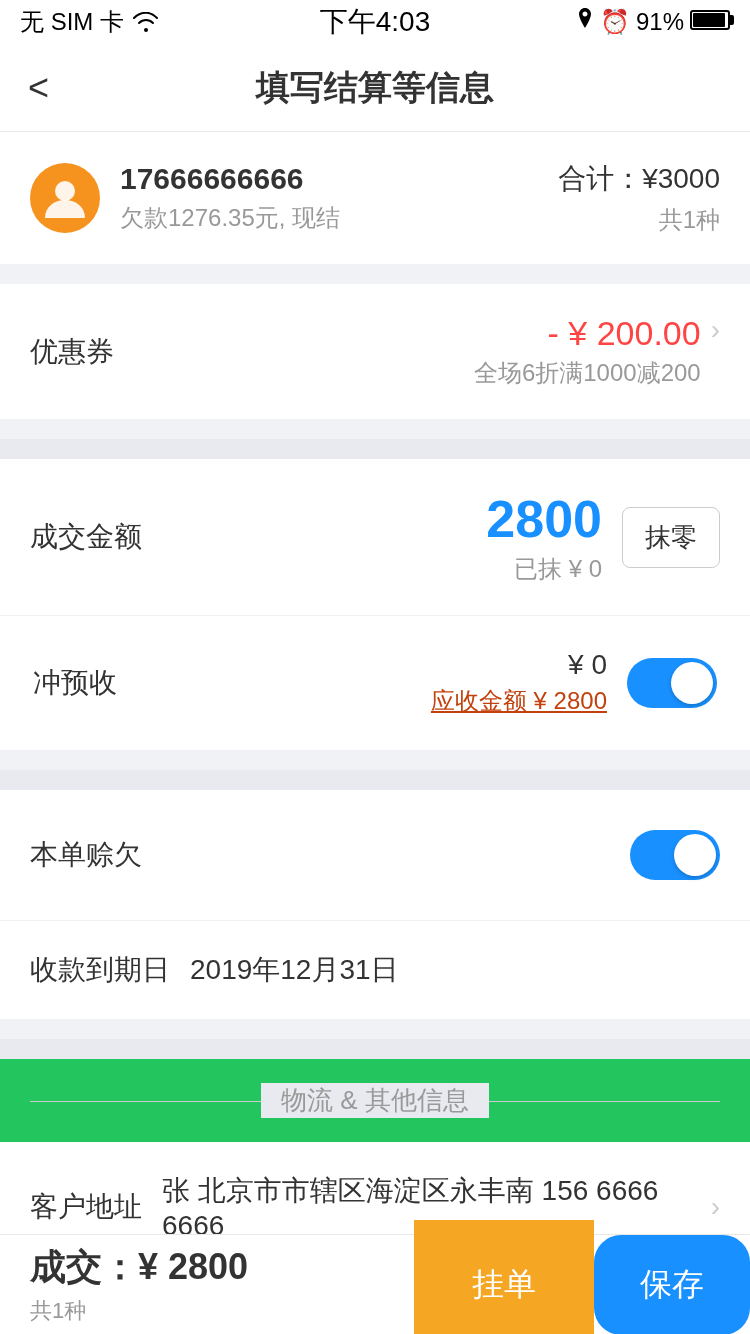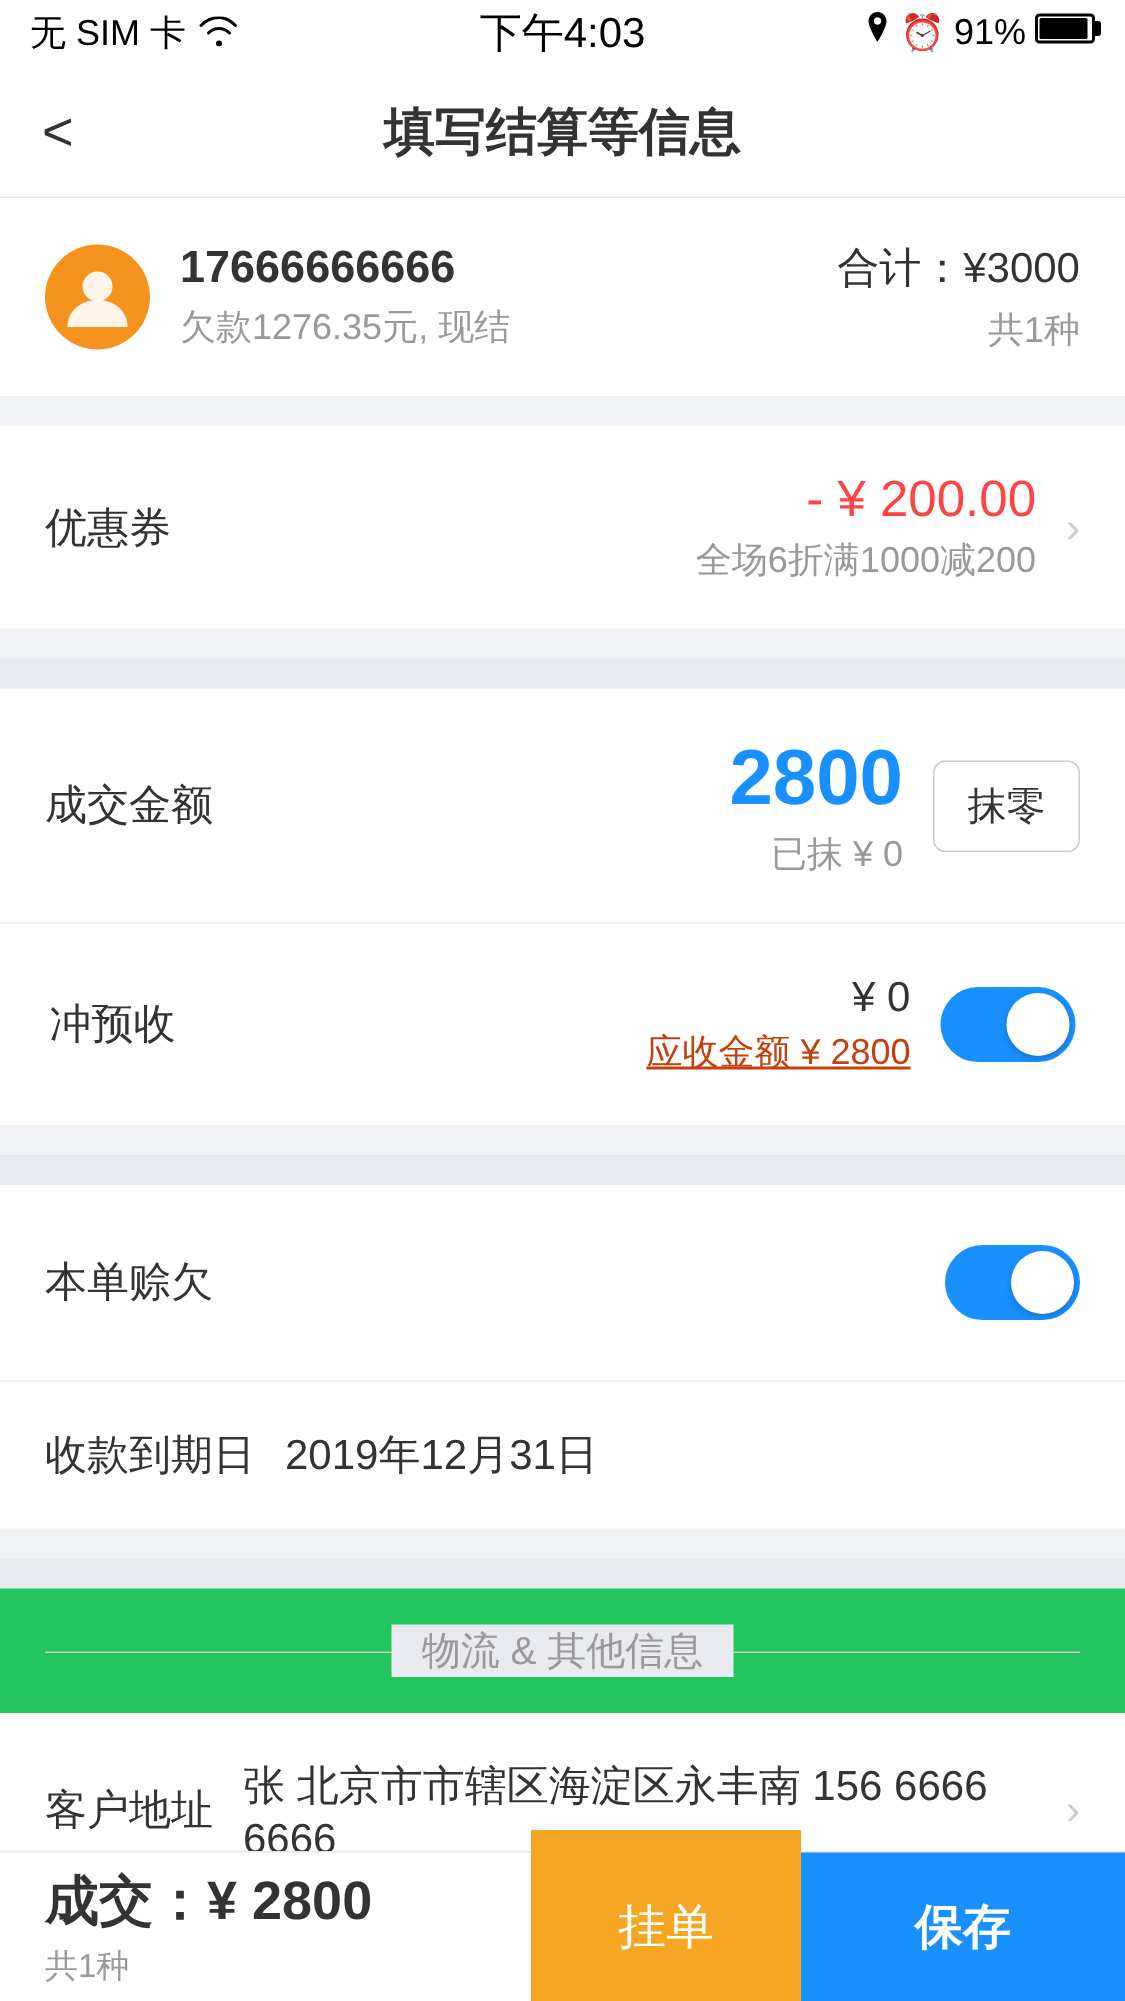--- a/index.html
+++ b/index.html
@@ -166,22 +166,21 @@
     }
     .row:last-child {
       border-bottom: none;
     }
     .row-label {
       font-size: 28px;
       color: #333;
     }
     .row-right {
       display: flex;
-      align-items: center;
-      gap: 10px;
+      align-items: flex-start;
     }
     .coupon-discount {
       font-size: 34px;
       color: #ff4444;
       font-weight: 500;
     }
     .coupon-detail {
       font-size: 24px;
       color: #999;
       margin-top: 4px;
@@ -403,30 +402,31 @@
       background: #f5a623;
       display: flex;
       align-items: center;
       justify-content: center;
       font-size: 32px;
       color: #fff;
       font-weight: 500;
       cursor: pointer;
     }
     .btn-save {
-      width: 216px;
+      width: 156px;
       height: 100px;
       background: #1890ff;
       display: flex;
       align-items: center;
       justify-content: center;
       font-size: 32px;
       color: #fff;
-      font-weight: 700;
+      font-weight: 400;
       cursor: pointer;
+      border-radius: 27px;
     }
 
     .coupon-right-wrap {
       text-align: right;
     }
   </style>
 </head>
 <body>
 
 <div class="status-bar">

